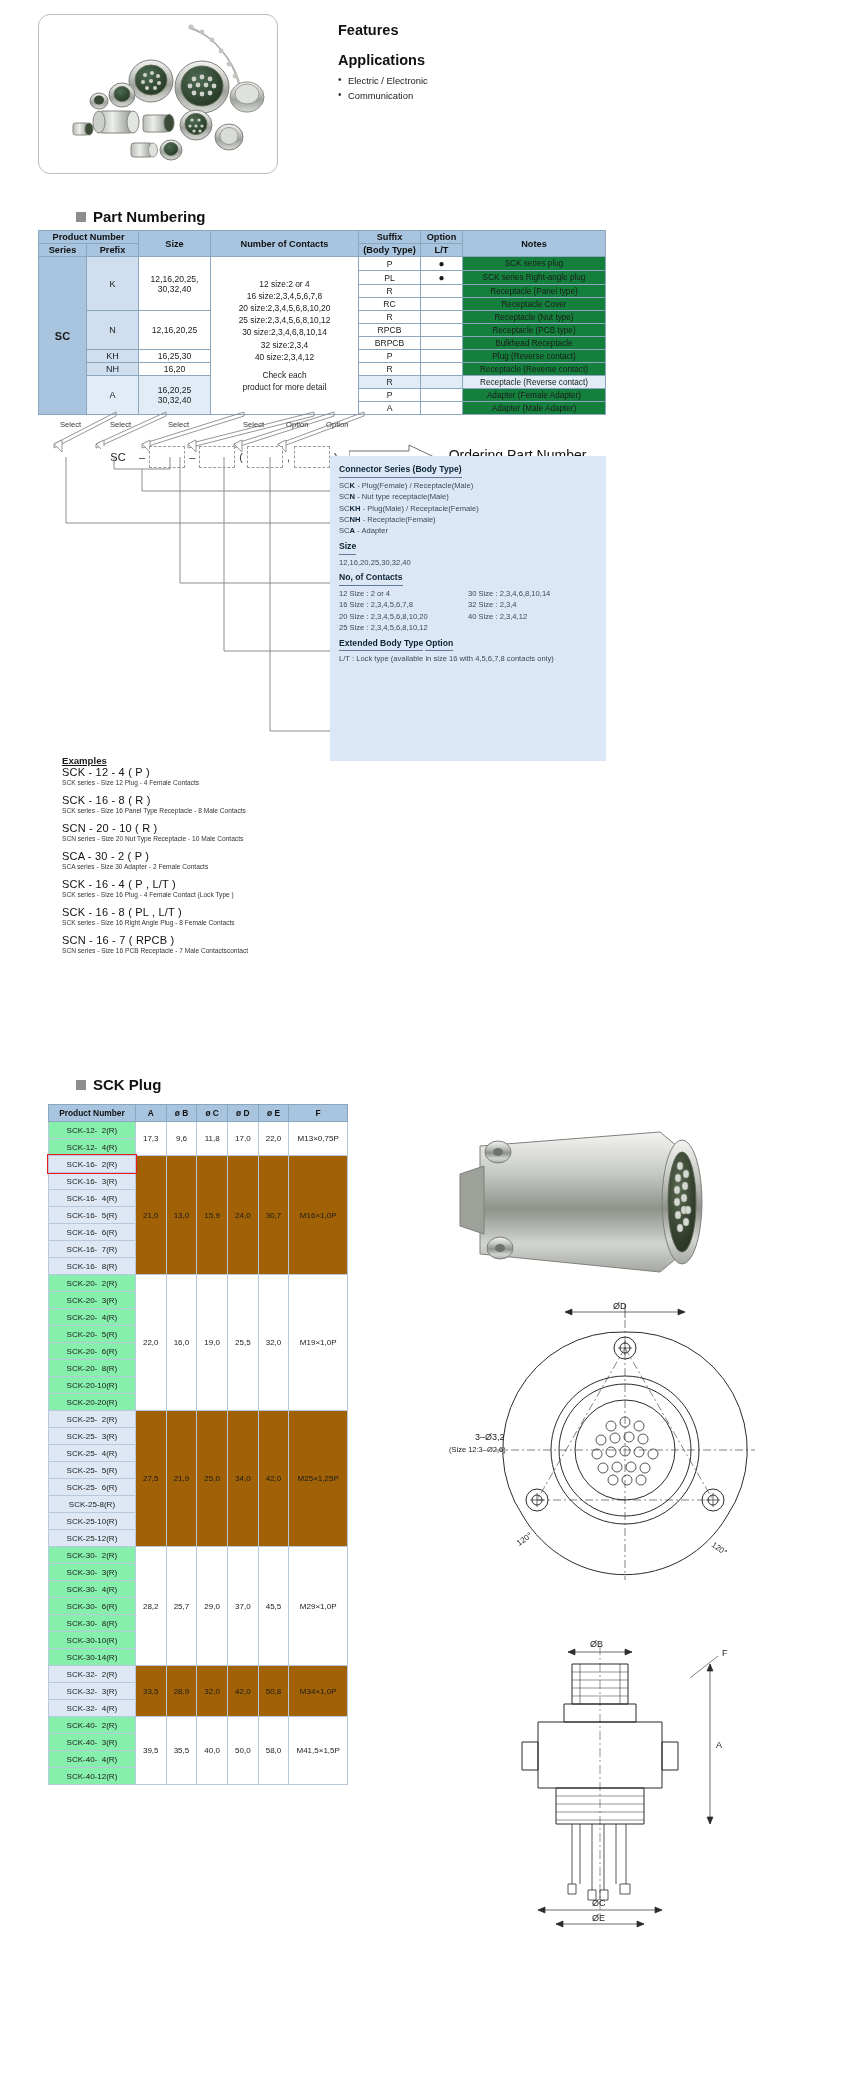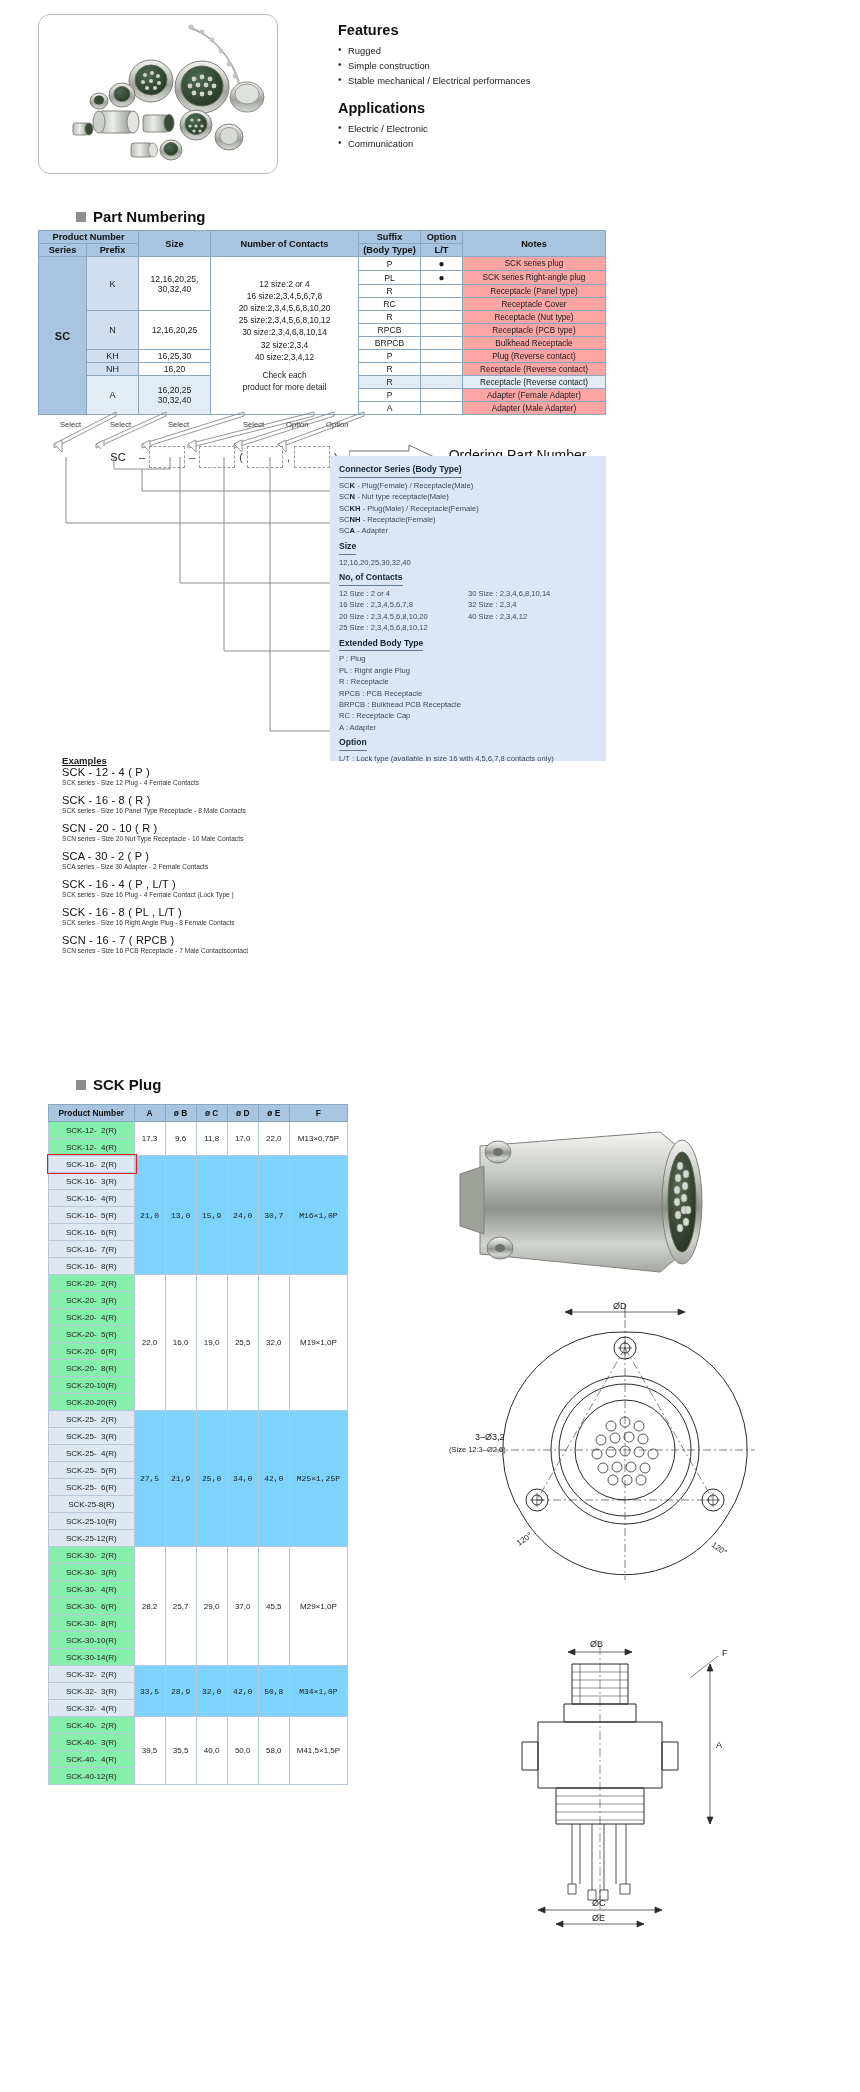--- a/index.html
+++ b/index.html
@@ -45,21 +45,21 @@
   table.pn th, table.pn td {
     border:1px solid #8ba6bf; text-align:center; padding:1px 2px; vertical-align:middle;
   }
   table.pn th { background:#a8c4de; font-weight:bold; font-size:9.2px; color:#111; }
   .cell-series { background:#a8c4de; font-weight:bold; font-size:11px; width:48px; }
   .cell-prefix { background:#cfdff0; font-size:9px; width:52px; }
   .cell-size   { background:#ffffff; font-size:8.6px; width:72px; }
   .cell-noc    { background:#ffffff; font-size:8.4px; width:148px; line-height:1.45; }
   .cell-suffix { background:#ffffff; font-size:8.6px; width:62px; }
   .cell-opt    { background:#ffffff; width:42px; font-size:10px; }
-  .cell-notes  { background:#fca5a5; font-size:8.2px; text-align:center; }
+  .cell-notes  { background:#15803d; font-size:8.2px; text-align:center; }
   tr.hl td { background:#e2ecf6 !important; }
 
   
   .order-area { position:absolute; left:38px; top:404px; width:600px; height:70px; }
   .sel-labels { position:absolute; top:16px; left:0; width:330px; height:14px; }
   .sel-labels span { position:absolute; font-size:7.6px; color:#333; }
   .boxrow { position:absolute; top:40px; left:60px; display:flex; align-items:center; }
   .pnbox {
     border:1px dashed #9a9a9a; width:36px; height:22px; display:flex;
     align-items:center; justify-content:center; font-size:10px; margin:0 3px;
@@ -102,21 +102,21 @@
   table.plug th {
     background:#a8c4de; border:1px solid #8ba6bf; font-size:8.4px; font-weight:bold;
     padding:3px 1px; color:#111;
   }
   table.plug td {
     border:1px solid #b6c8da; text-align:center; padding:2px 1px; height:17px; font-size:8px;
   }
   td.pnum { background:#86efac; text-align:center; white-space:pre; font-size:8px; }
   td.pnum.alt { background:#dde8f4; }
   td.val { background:#ffffff; }
-  td.val.alt { background:#7dd3fc;font-family:Liberation Mono, monospace; }
+  td.val.alt { background:#a16207; }
   .redbox {
     position:absolute; left:47px; top:1186px; width:90px; height:19px;
     border:1.6px solid #e81c1c; pointer-events:none;
   }
 
   
   .dwg { position:absolute; }
   .dwg svg { display:block; }
   .photo-svg { position:absolute; left:0; top:0; }
 </style>
@@ -239,25 +239,20 @@
         </g>
         <g>
           <ellipse cx="132" cy="135" rx="11" ry="10" fill="url(#mtl)" stroke="#7f827c"></ellipse>
           <ellipse cx="132" cy="134" rx="7" ry="6.4" fill="url(#face)" stroke="#5e6b58"></ellipse>
         </g>
       </svg>
     </div>
 
     <div class="feat">
       <h3>Features</h3>
-      <ul>
-        <li>Rugged</li>
-        <li>Simple construction</li>
-        <li>Stable mechanical / Electrical performances</li>
-      </ul>
       <h3 class="second">Applications</h3>
       <ul>
         <li>Electric / Electronic</li>
         <li>Communication</li>
       </ul>
     </div>
   </div>
 
   <div class="sec-head" style="position:absolute; left:38px; top:208px;">
     <span class="sec-sq"></span>
@@ -462,29 +457,20 @@
           <div class="row">25 Size : 2,3,4,5,6,8,10,12</div>
         </div>
       <div id="noc-right">
           <div class="row">30 Size : 2,3,4,6,8,10,14</div>
           <div class="row">32 Size : 2,3,4</div>
           <div class="row">40 Size : 2,3,4,12</div>
         </div>
     </div>
 
     <div class="lg-h">Extended Body Type</div>
-    <div id="ebt-list">
-        <div class="row">P : Plug</div>
-        <div class="row">PL : Right angle Plug</div>
-        <div class="row">R : Receptacle</div>
-        <div class="row">RPCB : PCB Receptacle</div>
-        <div class="row">BRPCB : Bulkhead PCB Receptacle</div>
-        <div class="row">RC : Receptacle Cap</div>
-        <div class="row">A : Adapter</div>
-      </div>
 
     <div class="lg-h">Option</div>
     <div class="row">L/T : Lock type (available in size 16 with 4,5,6,7,8 contacts only)</div>
   </div>
 
   <div class="examples">
     <div class="ex-h">Examples</div>
     <div id="ex-list">
         <div class="ex-item">
           <div class="ex-big">SCK - 12 - 4 ( P )</div>

